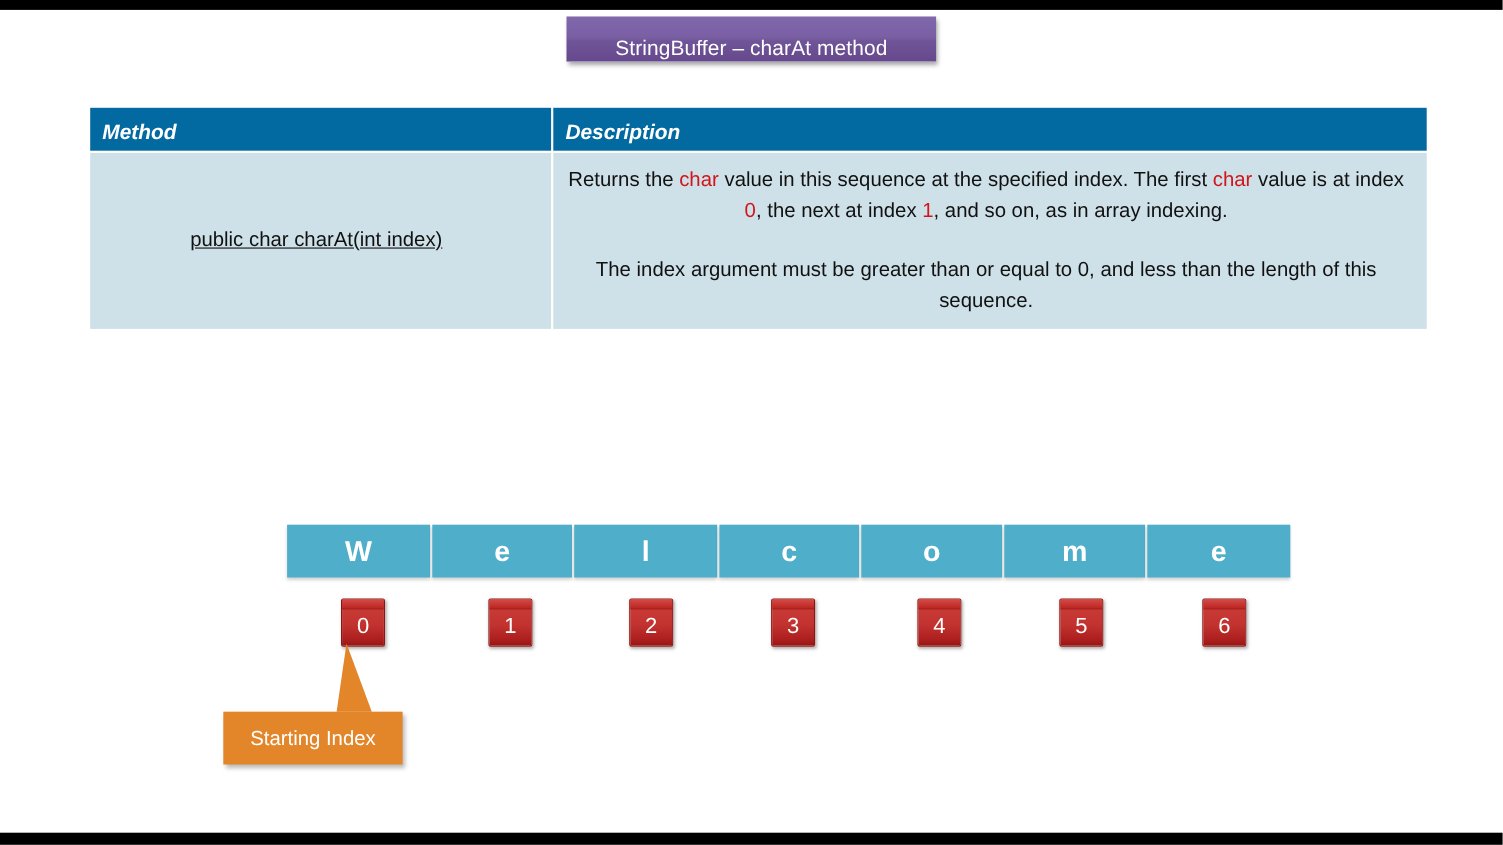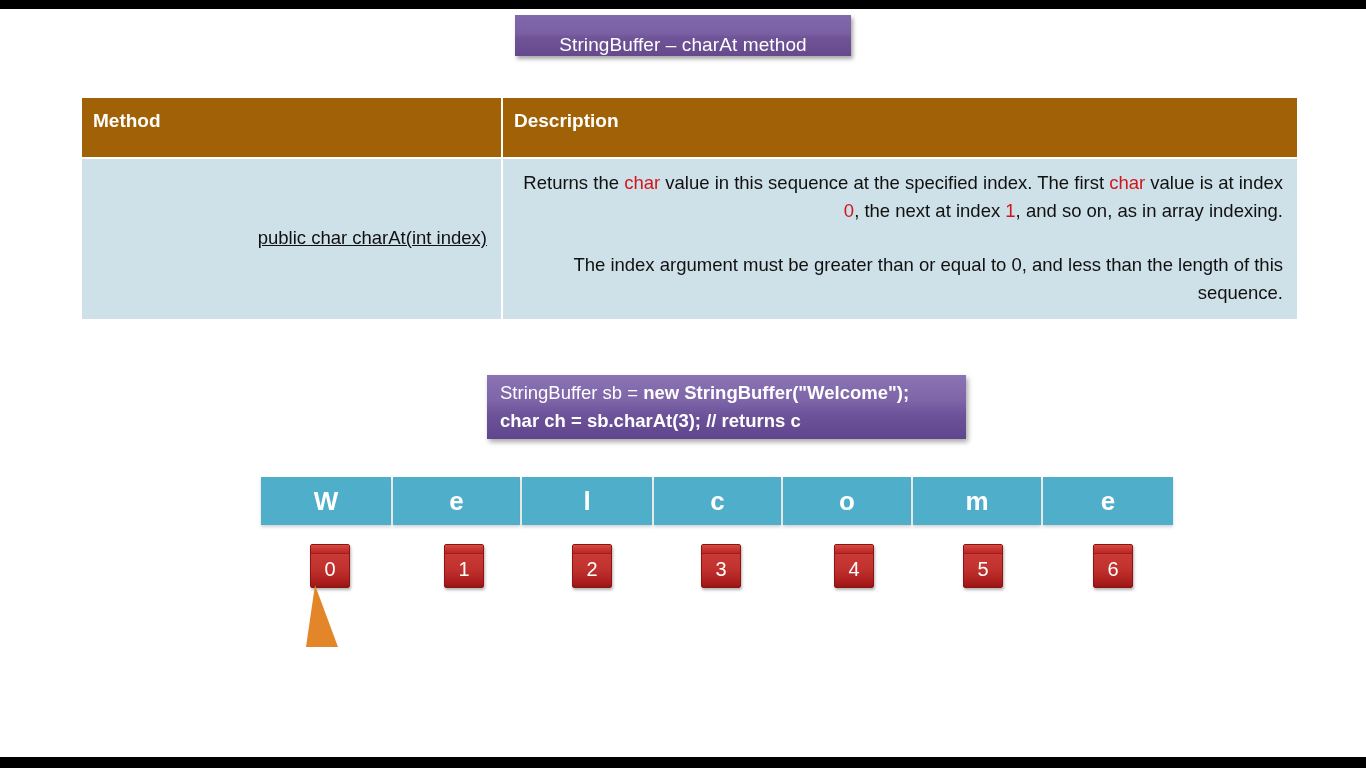--- a/index.html
+++ b/index.html
@@ -54,34 +54,35 @@
   
   .method-table {
     position: absolute;
     left: 80px;
     top: 96px;
     width: 1219px;
     border-collapse: collapse;
     table-layout: fixed;
   }
   .method-table th {
-    background: #a16207;
+    background: #0369a1;
     color: #ffffff;
     font-size: 19px;
     font-weight: bold;
     text-align: left;
-    padding: 11px 0 24px 11px;
+    padding: 11px 0 4px 11px;
     border: 2px solid #ffffff;
     height: 24px;
+    font-style: italic;
   }
   .method-table td {
     background: #CEE0E8;
     color: #111111;
     font-size: 18.5px;
-    text-align: right;
+    text-align: center;
     vertical-align: middle;
     padding: 10px 14px 12px 7px;
     border: 2px solid #ffffff;
   }
   .col-method { width: 421px; }
   .td-method {
     padding-left: 6px !important;
   }
   .td-method .sig { padding-left: 0px; text-decoration: underline; }
   .td-desc p {
@@ -214,28 +215,20 @@
         </td>
         <td class="td-desc">
           <p id="desc-p1"><span>Returns the </span><span class="kw">char</span><span> value in this sequence at the specified index. The first </span><span class="kw">char</span><span> value is at index </span><span class="kw">0</span><span>, the next at index </span><span class="kw">1</span><span>, and so on, as in array indexing.</span></p>
           <p class="spacer">&nbsp;</p>
           <p id="desc-p2"><span>The index argument must be greater than or equal to 0, and less than the length of this sequence.</span></p>
         </td>
       </tr>
     </tbody>
   </table>
 
-  <div class="code-box">
-    <div class="line">
-      <span class="code-lead">StringBuffer sb = </span><b>new StringBuffer("Welcome");</b>
-    </div>
-    <div class="line">
-      <b>char ch = sb.charAt(3); // returns c</b>
-    </div>
-  </div>
 
   <div class="char-row" id="char-row">
       <div class="char-cell" style="width: 130px;">
         <span>W</span>
       </div>
       <div class="char-cell" style="width: 127px;">
         <span>e</span>
       </div>
       <div class="char-cell" style="width: 130px;">
         <span>l</span>
@@ -275,16 +268,19 @@
       </div>
       <div class="index-box" style="left: 1093px;">
         <span>6</span>
       </div>
     </div>
 
   <div class="callout callout-start">
     <svg width="175" height="125" viewBox="0 0 175 125">
       <polygon points="112,0 135,62 103,62" fill="#E3862A"></polygon>
     </svg>
+    <div class="body">
+      <span>Starting Index</span>
+    </div>
   </div>
 
 
 </div>
 
 </body></html>

